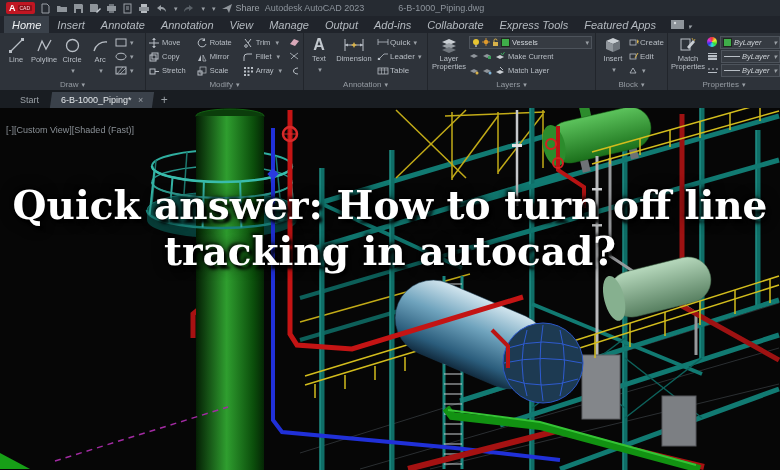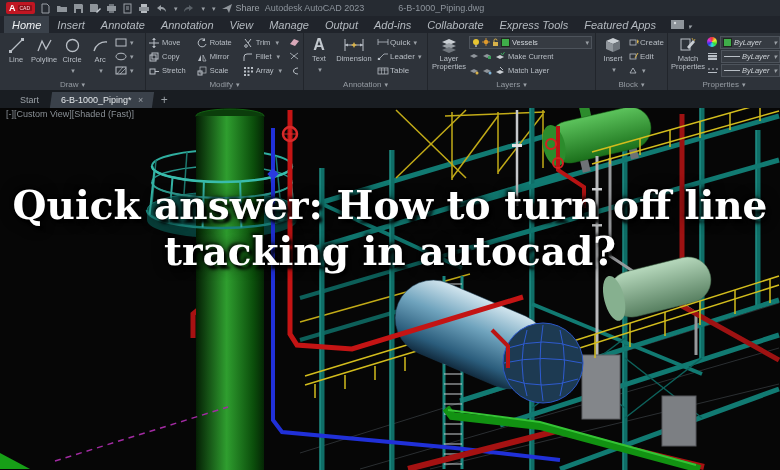--- a/index.html
+++ b/index.html
@@ -42,21 +42,21 @@
   .cwheel{width:10px;height:10px;border-radius:50%;background:conic-gradient(#e33,#ee3,#3d3,#3dd,#33e,#d3d,#e33);}
   
   .filetabs{height:18px;background:#191d22;display:flex;align-items:flex-end;padding-left:10px;font-size:9px;gap:2px;}
   .ftab{height:16px;display:flex;align-items:center;padding:0 10px;color:#9aa0a6;transform:skewX(-8deg);}
   .ftab>*{transform:skewX(8deg);}
   .ftab.active{background:#3a414a;color:#e3e7ea;gap:6px;}
   .ftab .x{color:#9aa0a6;font-size:9px;}
   .plus{color:#9aa0a6;font-size:12px;padding:0 6px;height:16px;display:flex;align-items:center;}
   
   .viewport{position:relative;height:362px;background:#060606;overflow:hidden;}
-  .vplabel{position:absolute;top:1px;left:6px;font-size:9px;color:#8a9096;z-index:3;}
+  .vplabel{position:absolute;top:17px;left:6px;font-size:9px;color:#8a9096;z-index:3;}
   .overlay{position:absolute;left:0;right:0;top:74px;z-index:5;text-align:center;
     font-family:"DejaVu Serif",serif;font-weight:bold;font-size:39px;line-height:46px;color:#fff;
     text-shadow:3px 4px 3px rgba(0,0,0,.95),-2px -2px 3px rgba(0,0,0,.7),0 0 14px rgba(0,0,0,.9);}
   svg.scene{position:absolute;inset:0;z-index:1;}
 </style>
 </head>
 <body>
 
 <div class="titlebar">
   <div class="applogo">

